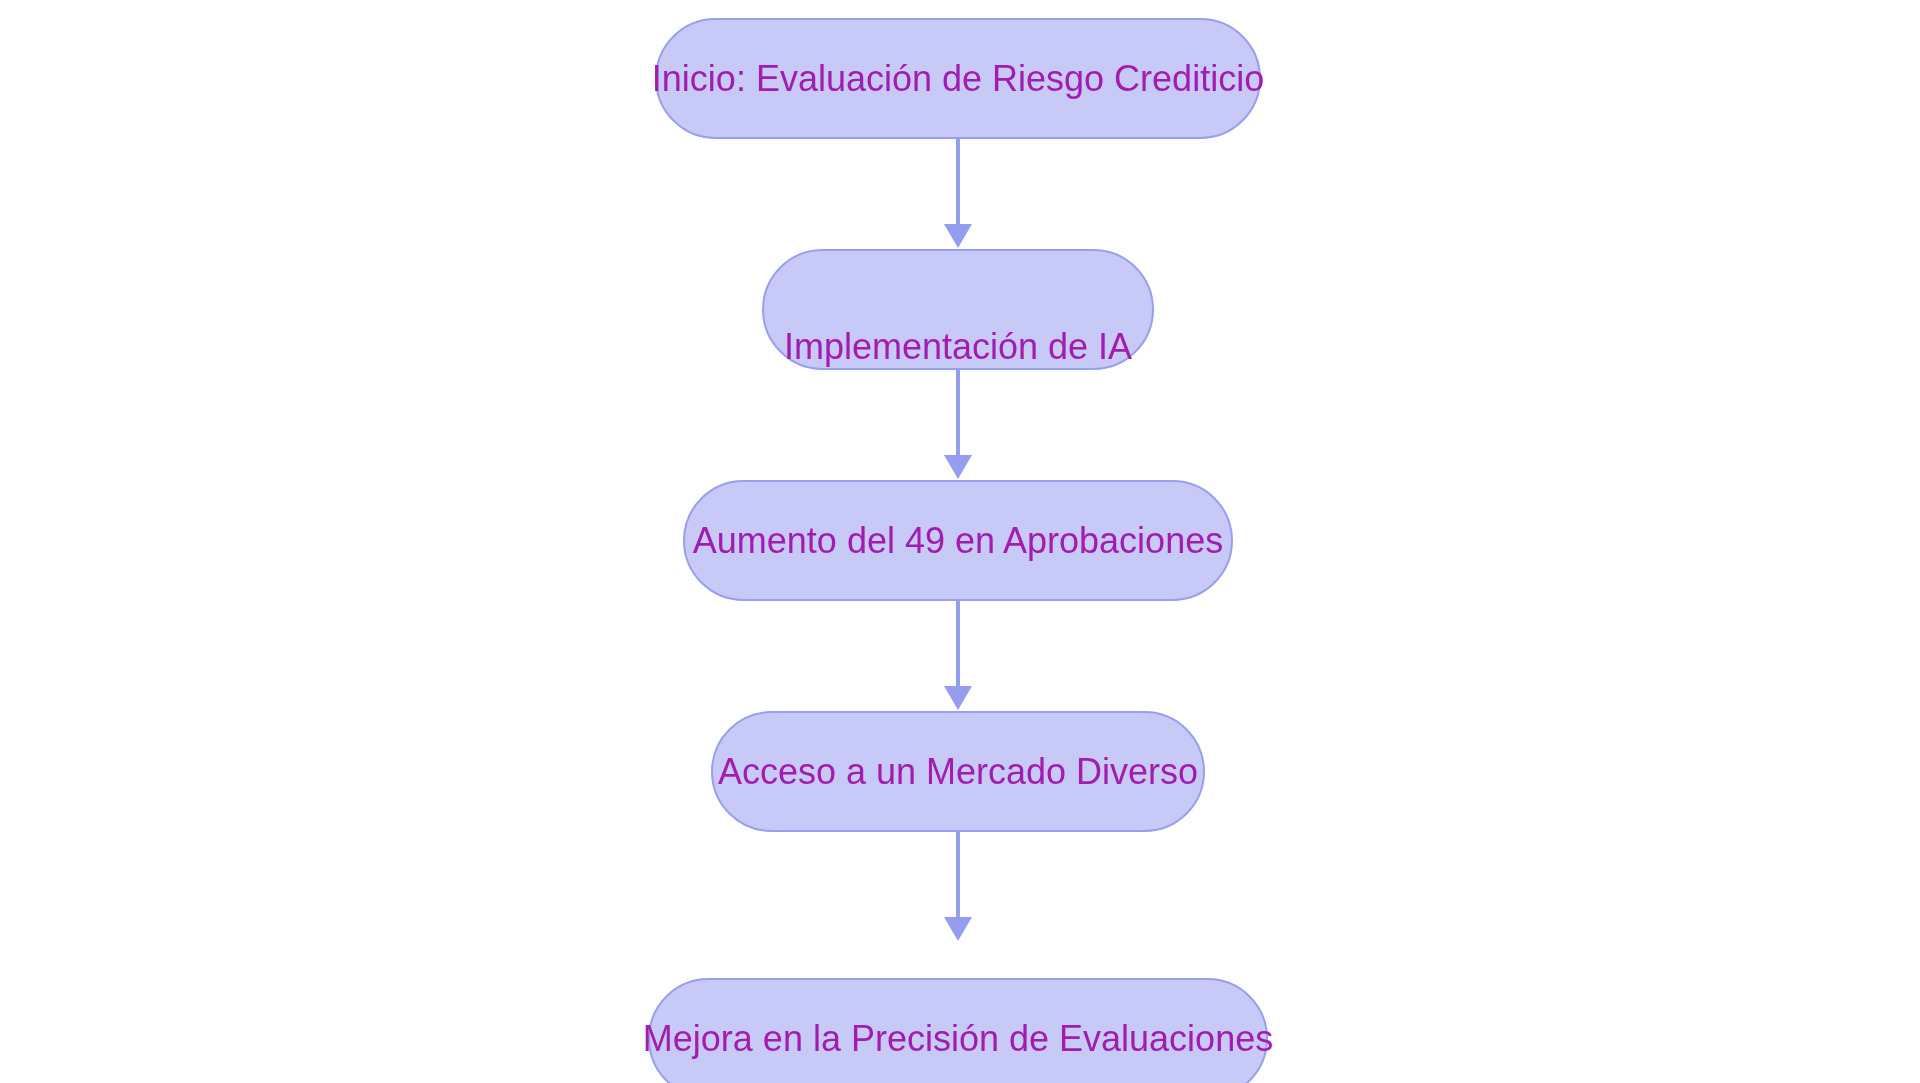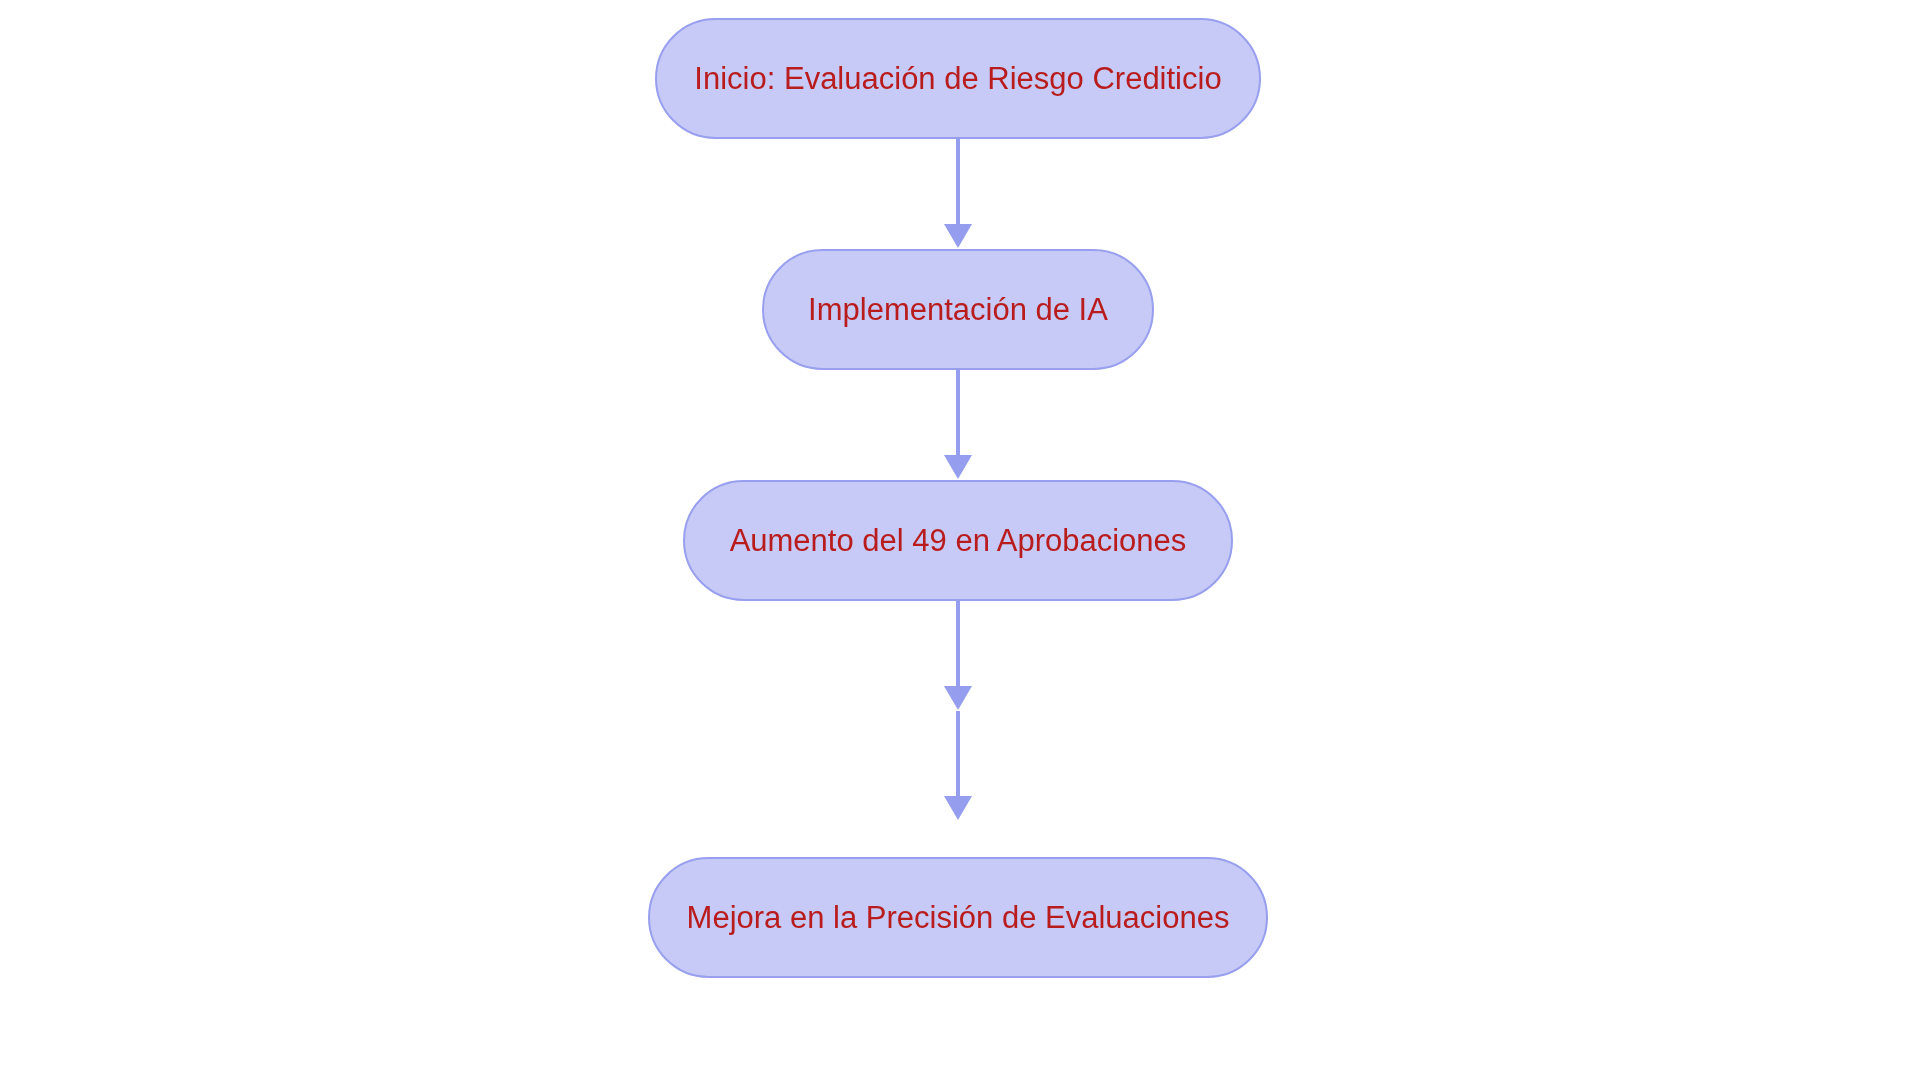--- a/index.html
+++ b/index.html
@@ -29,28 +29,28 @@
     height: 121px;
     background: #c7c9f6;
     border: 2px solid #989fee;
     border-radius: 999px;
     display: flex;
     align-items: center;
     justify-content: center;
     flex: 0 0 auto;
   }
   .node .label {
-    color: #b91c1c;
-    font-size: 31px;
+    color: #a21caf;
+    font-size: 36px;
     line-height: 1.2;
     white-space: nowrap;
     text-align: center;
   }
   .n1 { width: 606px; }
-  .n2 { width: 392px; }
+  .n2 { width: 392px; align-items: flex-end; }
   .n3 { width: 550px; justify-content: center; }
   .n4 { width: 494px; }
   .n5 { width: 620px; margin-top: 36px; }
   .arrow {
     position: relative;
     width: 30px;
     height: 110px;
     flex: 0 0 auto;
   }
   .arrow .shaft {
@@ -100,20 +100,23 @@
 
     <div class="node n3">
       <span class="label">Aumento del 49 en Aprobaciones</span>
     </div>
 
     <div class="arrow">
       <div class="shaft"></div>
       <div class="head"></div>
     </div>
 
+    <div class="node n4">
+      <span class="label">Acceso a un Mercado Diverso</span>
+    </div>
 
     <div class="arrow">
       <div class="shaft"></div>
       <div class="head"></div>
     </div>
 
     <div class="node n5">
       <span class="label">Mejora en la Precisión de Evaluaciones</span>
     </div>
 

